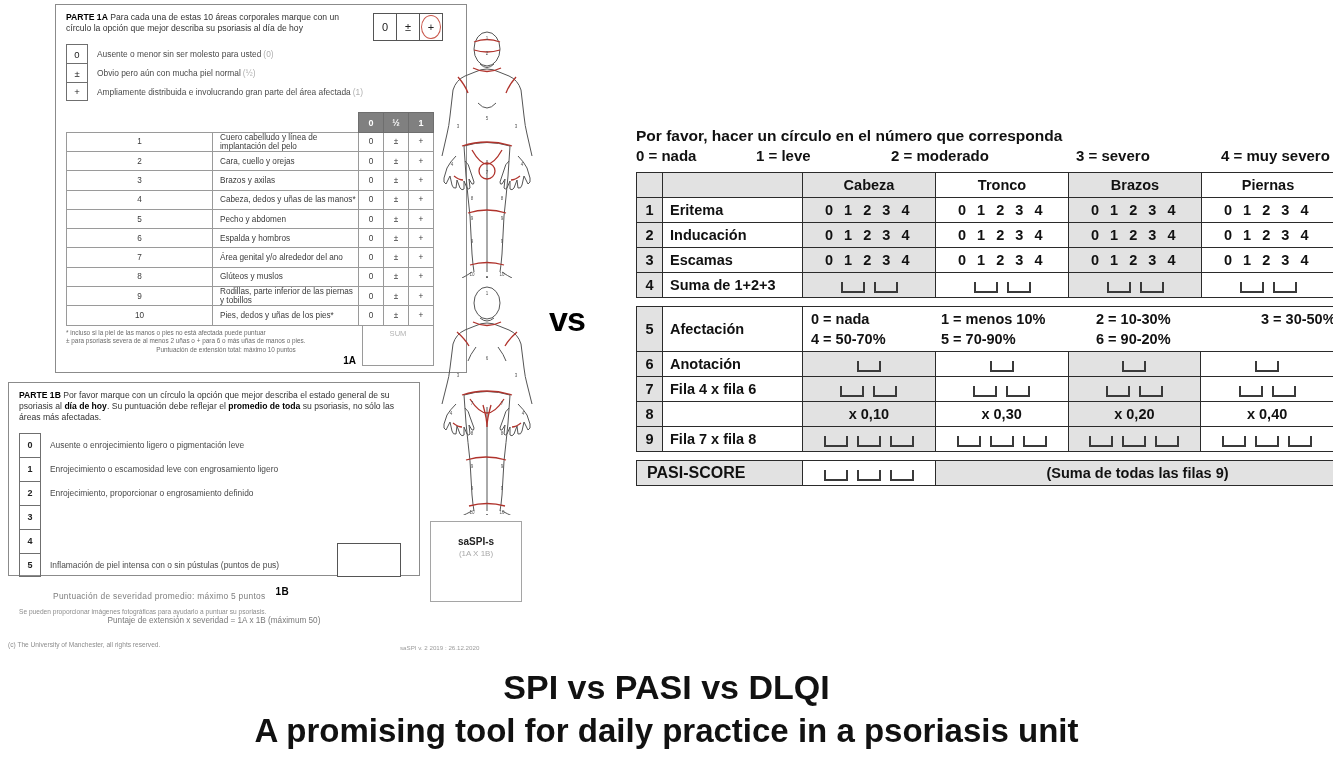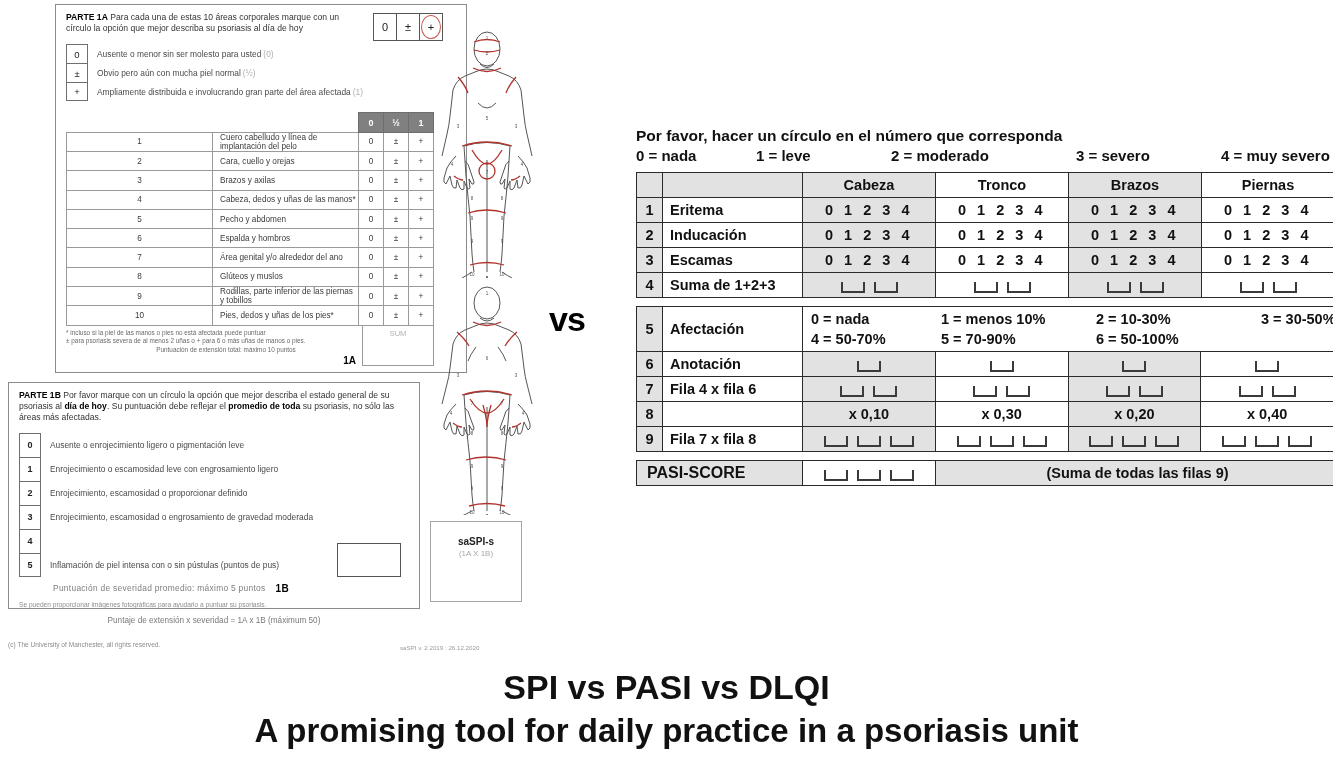--- a/index.html
+++ b/index.html
@@ -27,21 +27,21 @@
     box-sizing: border-box;
   }
   #part1a-panel {
     position: absolute; left: 0; top: 0;
     width: 412px; height: 369px;
     padding: 7px 8px 4px 10px;
     margin-left: 47px;
   }
   #part1b-panel {
     position: absolute; left: 0; top: 378px;
-    width: 412px; height: 227px;
+    width: 412px; height: 194px;
     padding: 7px 8px 4px 10px;
   }
 
   .part-head {
     font-size: 8.6px;
     line-height: 11.2px;
     color: #333;
     width: 283px;
   }
   .part-head b { color:#000; font-weight: bold; }
@@ -143,21 +143,21 @@
   #b-key .key-row { height: 24px; }
   #b-key .key-box { font-size: 9px; font-weight: bold; color:#222; }
   #b-key .key-text { font-size: 8.4px; color:#4a4a4a; }
 
   #b-score-line {
     margin-top: 6px;
     display:flex; align-items:center;
     font-size: 8.4px; color:#7d7d7d;
     letter-spacing: .3px;
   }
-  #b-score-line .lbl { padding-left: 34px; }
+  #b-score-line .lbl { padding-left: 34px; margin-top: 8px; }
   #b-score-line .tag { font-weight:bold; color:#000; font-size:10px; padding-left: 10px; }
   #b-box {
     position:absolute; right: 18px; top: 160px;
     width: 62px; height: 32px;
     border: 1.5px solid #555;
     background:#fff;
   }
   #b-note {
     margin-top: 7px;
     font-size: 6.6px;
@@ -427,25 +427,24 @@
         <div class="key-row">
           <div class="key-box">0</div>
           <div class="key-text">Ausente o enrojecimiento ligero o pigmentación leve</div>
         </div>
         <div class="key-row">
           <div class="key-box">1</div>
           <div class="key-text">Enrojecimiento o escamosidad leve con engrosamiento ligero</div>
         </div>
         <div class="key-row">
           <div class="key-box">2</div>
-          <div class="key-text">Enrojecimiento, escamosidad o proporcionar definido</div>
+          <div class="key-text">Enrojecimiento, proporcionar o engrosamiento definido</div>
         </div>
         <div class="key-row">
           <div class="key-box">3</div>
-          <div class="key-text">Enrojecimiento, escamosidad o engrosamiento de gravedad moderada</div>
         </div>
         <div class="key-row">
           <div class="key-box">4</div>
         </div>
         <div class="key-row">
           <div class="key-box">5</div>
           <div class="key-text">Inflamación de piel intensa con o sin pústulas (puntos de pus)</div>
         </div>
       </div>
 
@@ -653,21 +652,21 @@
         <td class="c-num">5</td>
         <td class="c-lab">Afectación</td>
         <td class="afect-cell" colspan="4">
           <div class="afect-grid">
             <span>0 = nada</span>
             <span>1 = menos 10%</span>
             <span>2 = 10-30%</span>
             <span>3 = 30-50%</span>
             <span>4 = 50-70%</span>
             <span>5 = 70-90%</span>
-            <span>6 = 50-100%</span>
+            <span>6 = 90-20%</span>
             <span></span>
           </div>
         </td>
       </tr>
       </tbody>
       <tbody id="pasi-body2">
         <tr>
           <td class="c-num">6</td>
           <td class="c-lab">Anotación</td>
           <td class="c-reg shade">

